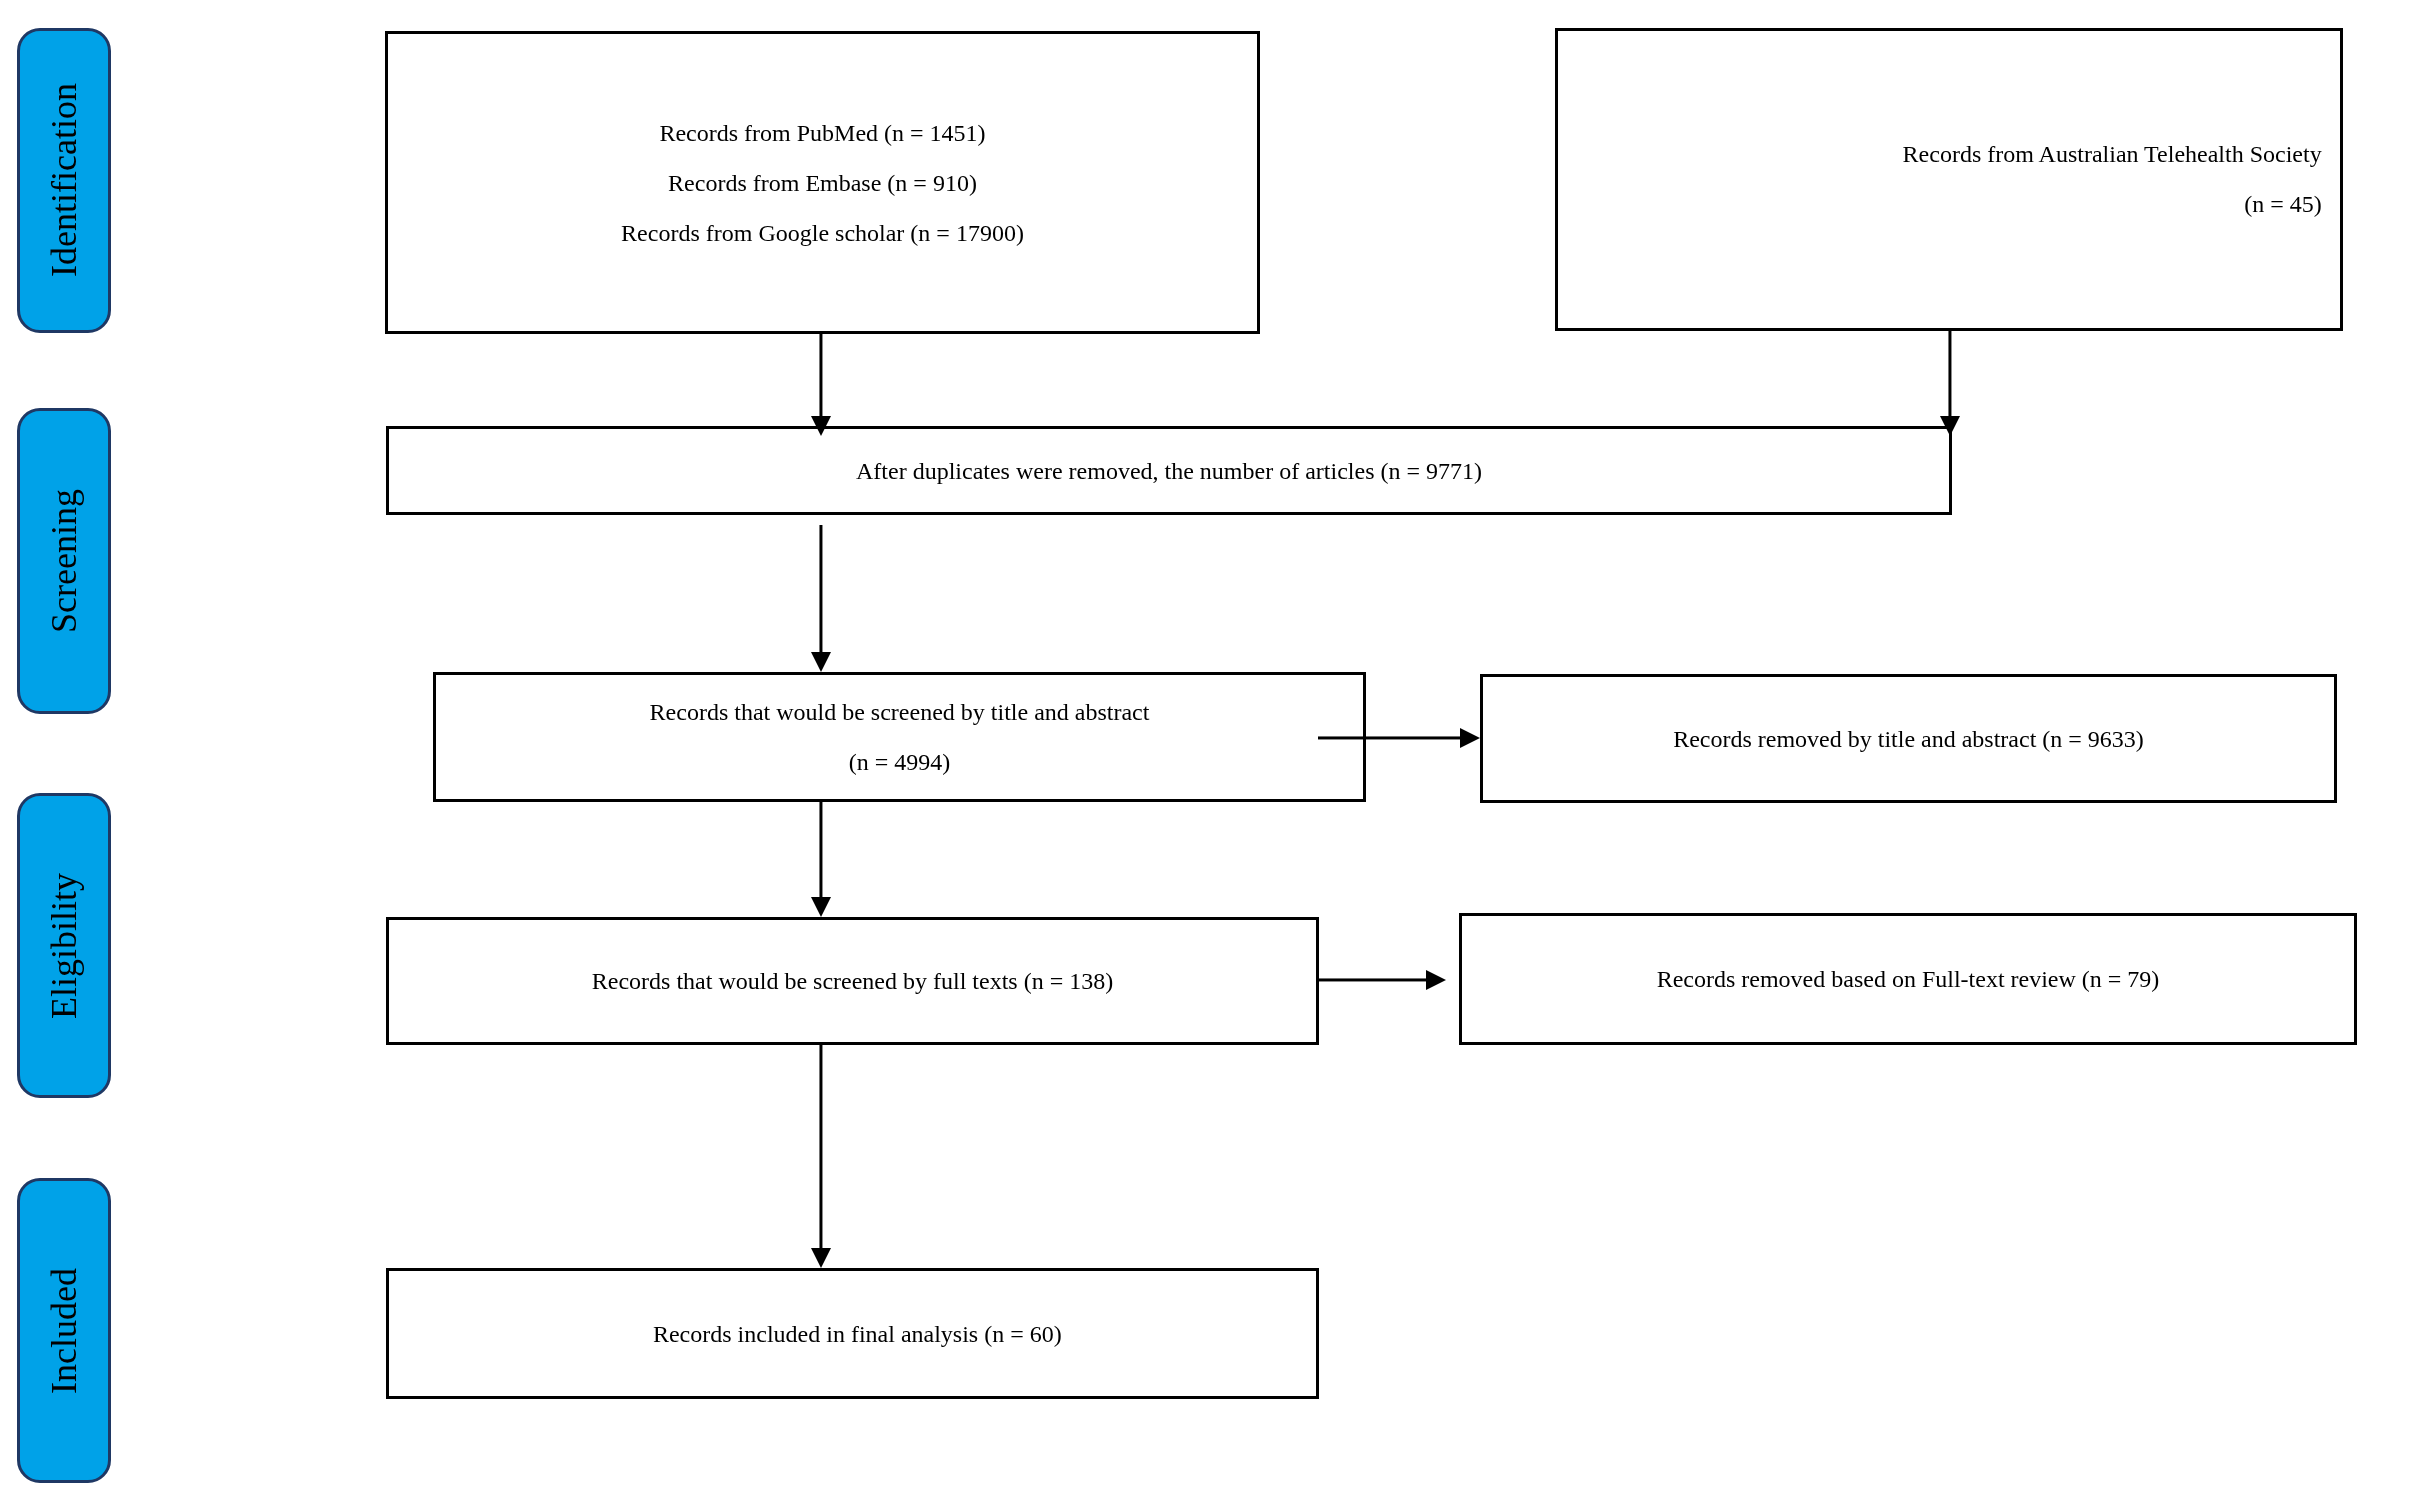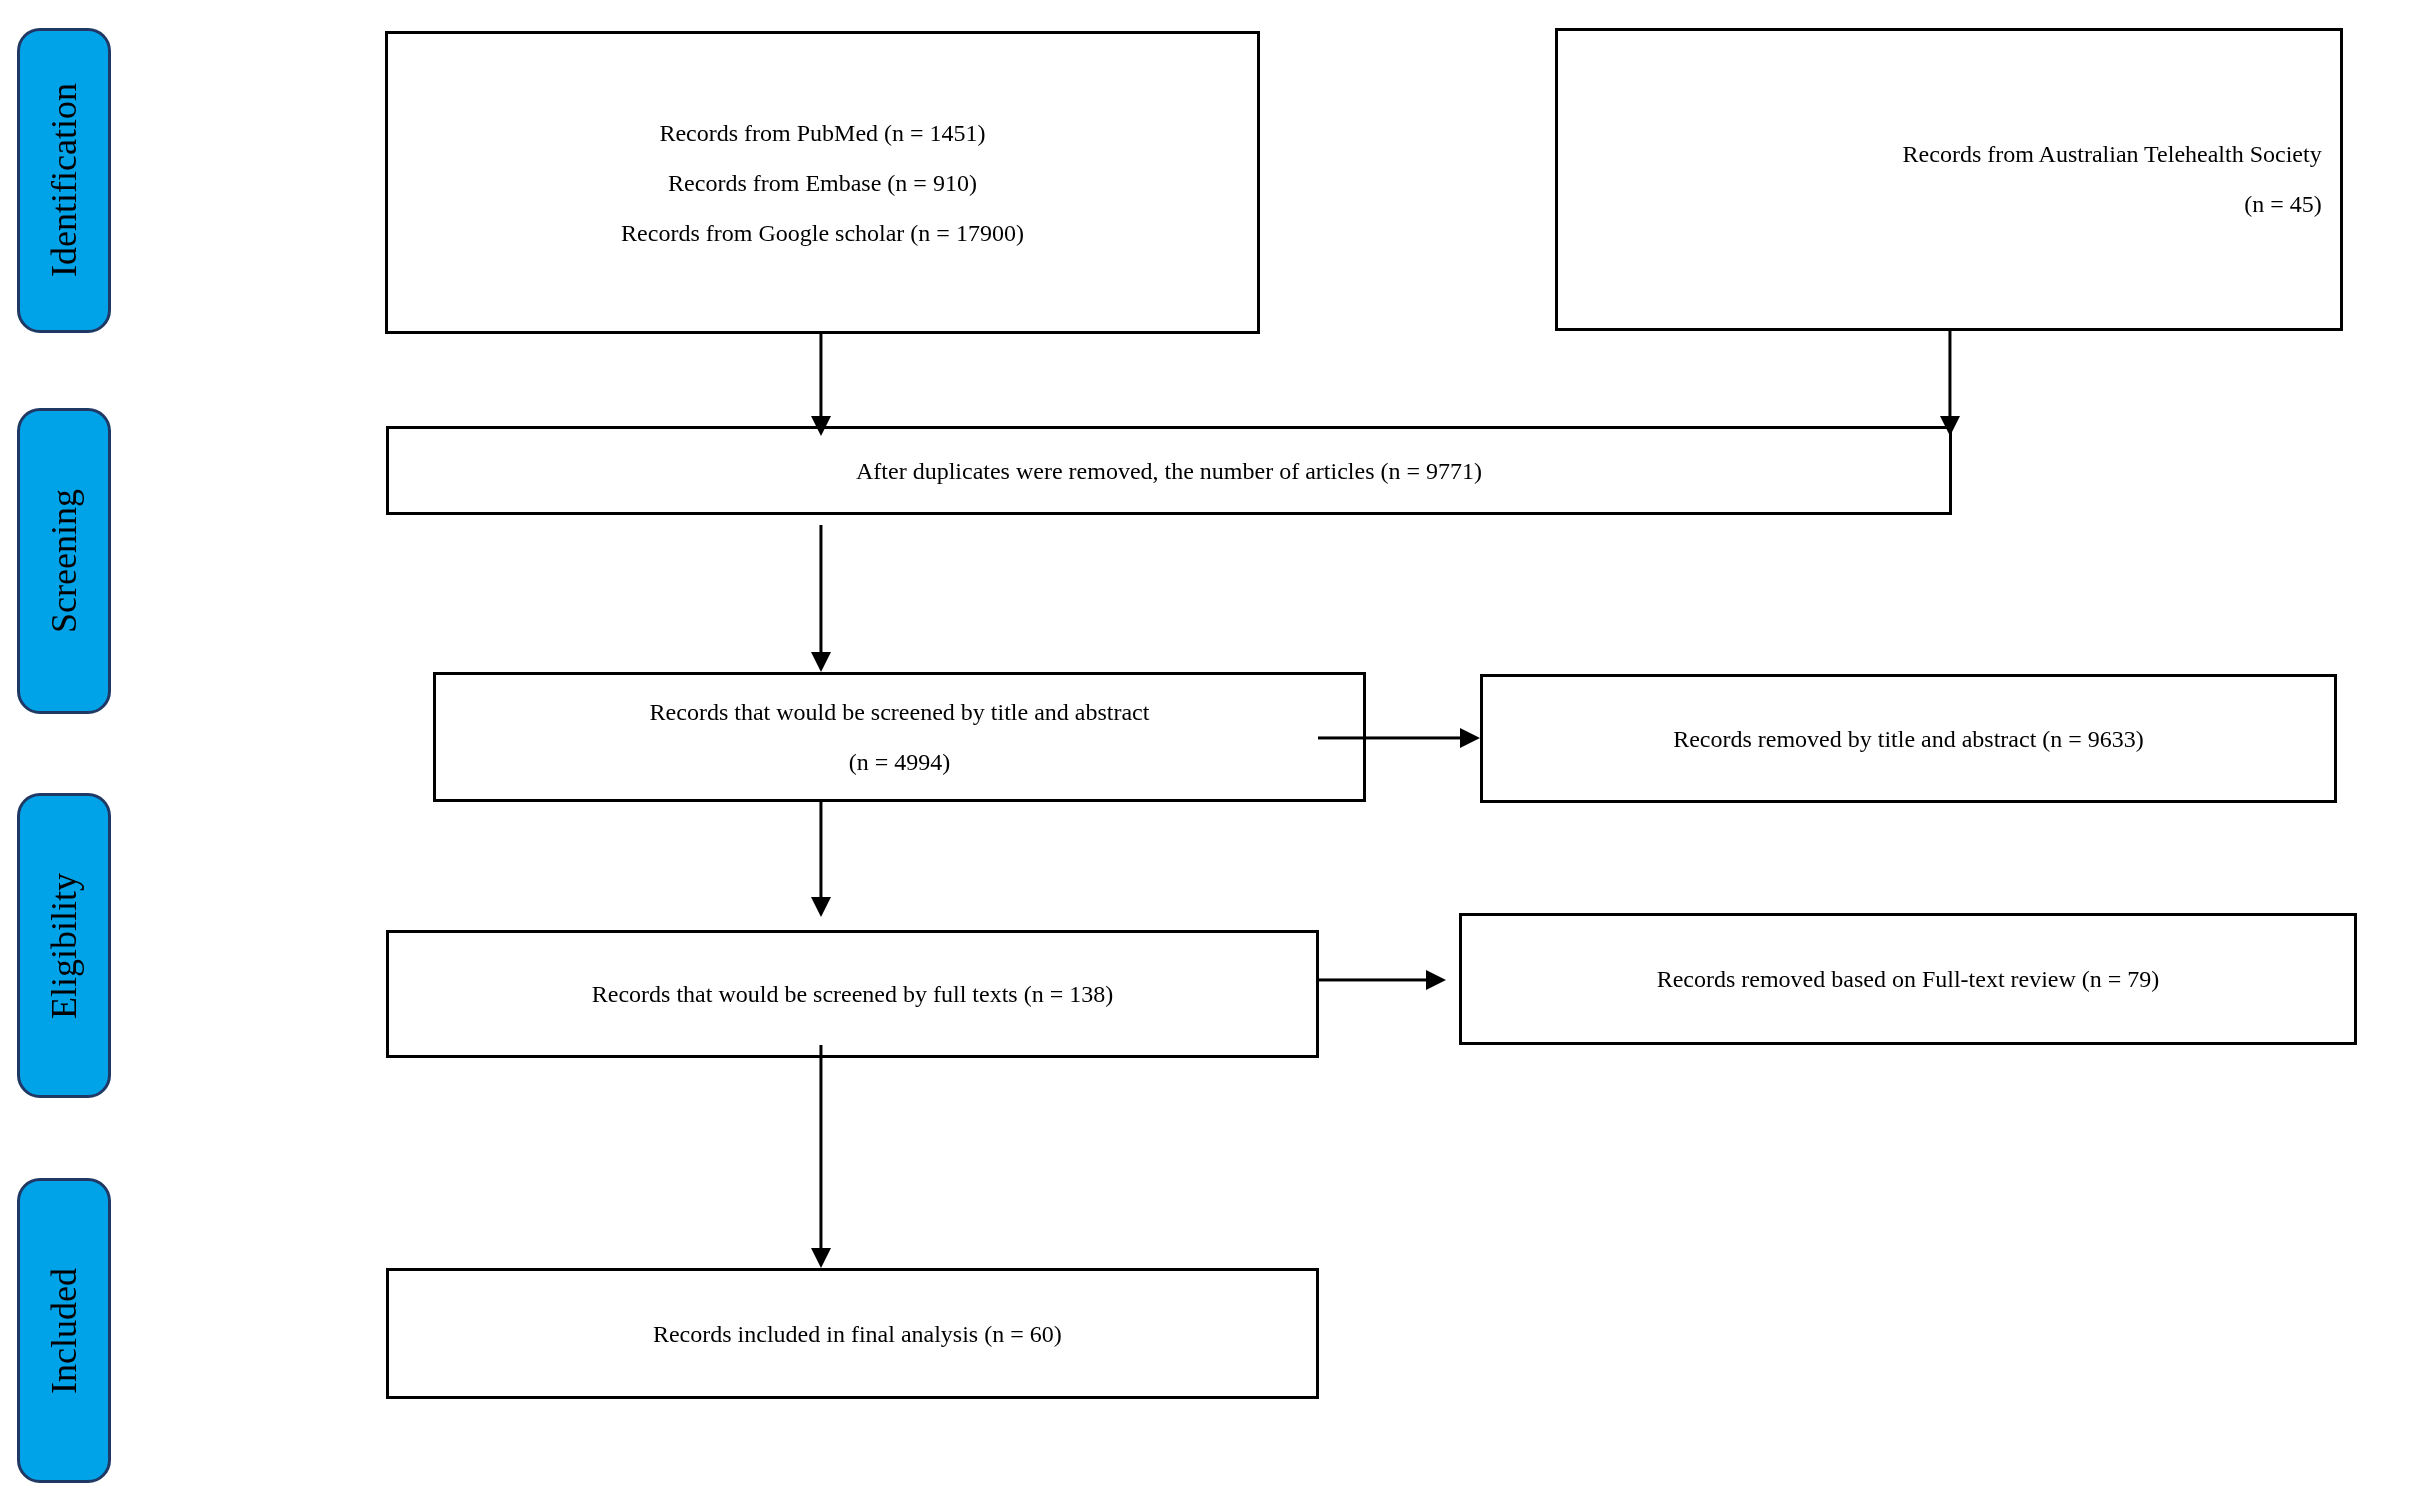--- a/index.html
+++ b/index.html
@@ -62,21 +62,21 @@
     text-align: center;
     font-size: 24px;
     line-height: 50px;
     padding: 0 18.3px;
   }
   .box-sources          { left: 385px;  top: 31px;   width: 875px; height: 303px; }
   .box-australian       { left: 1555px; top: 27.5px;   width: 788px; height: 303px; align-items: flex-end; }
   .box-duplicates       { left: 386px;  top: 426px;  width: 1566px; height: 89px; }
   .box-title-screen     { left: 386px;  top: 672px;  width: 933px; height: 130px; margin-left: 47px; }
   .box-title-removed    { left: 1480px; top: 674px;  width: 857px; height: 129px; }
-  .box-fulltext-screen  { left: 386px;  top: 917px; width: 933px; height: 128px; margin-top: 13px; }
+  .box-fulltext-screen  { left: 386px;  top: 917px; width: 933px; height: 128px; }
   .box-fulltext-removed { left: 1446px; top: 913px; width: 898px; height: 132px; margin-left: 13px; }
   .box-included         { left: 386px;  top: 1268px; width: 933px; height: 131px; padding-left: 28px; }
 
   
   .varrow { position: absolute; width: 23px; }
   .varrow .shaft {
     position: absolute;
     left: 50%; transform: translateX(-50%);
     top: 0; bottom: 18.3px;
     width: 3.1px;

